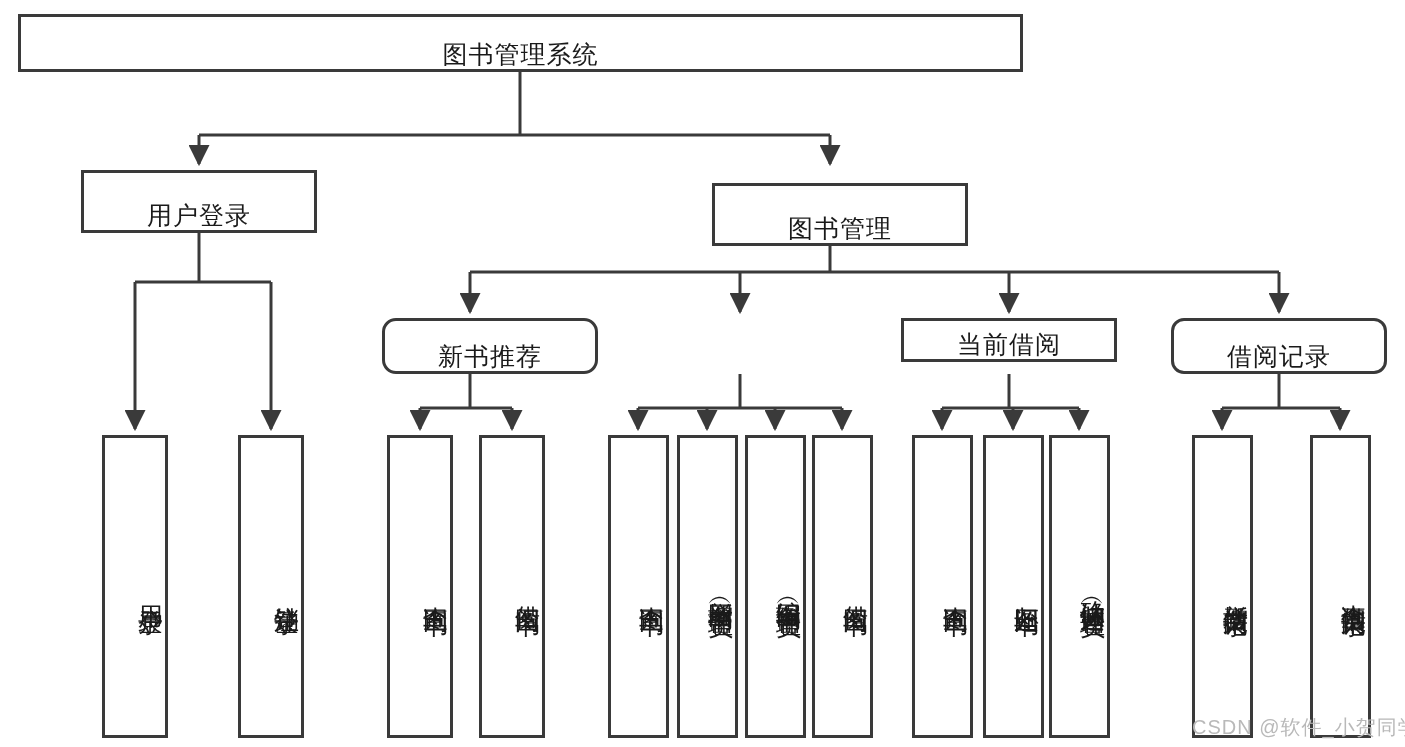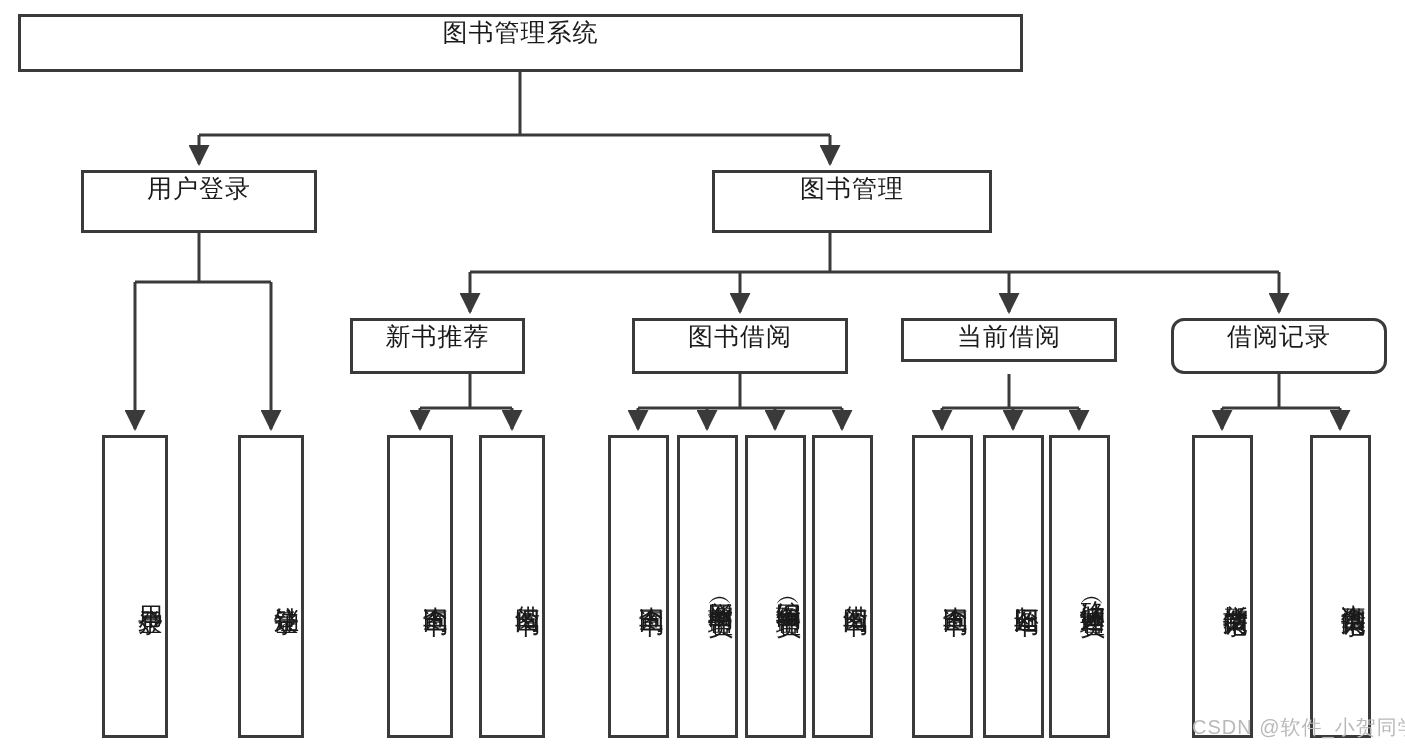--- a/index.html
+++ b/index.html
@@ -24,21 +24,21 @@
     width: 1405px;
     height: 747px;
     pointer-events: none;
   }
   .node {
     position: absolute;
     box-sizing: border-box;
     background: #ffffff;
     border: 3px solid #3a3a3a;
     display: flex;
-    align-items: flex-start;
+    align-items: flex-end;
     justify-content: center;
     color: #1a1a1a;
   }
   .node.horiz {
     font-size: 25px;
     line-height: 1.2;
     letter-spacing: 1px;
   }
   .node.vert {
     writing-mode: vertical-rl;
@@ -119,29 +119,26 @@
     </g>
   </svg>
 
   <div class="node horiz" style="left:18px; top:14px; width:1005px; height:58px;">
     <span>图书管理系统</span>
   </div>
 
   <div class="node horiz" style="left:81px; top:170px; width:236px; height:63px;">
     <span>用户登录</span>
   </div>
-  <div class="node horiz" style="left:712px; top:170px; width:280px; height:63px;">
+  <div class="node horiz" style="left:712px; top:183px; width:256px; height:63px;">
     <span>图书管理</span>
   </div>
 
-  <div class="node horiz" style="left:350px; top:318px; width:175px; height:56px;">
+  <div class="node horiz" style="left:382px; top:318px; width:216px; height:56px;border-radius:14px;">
     <span>新书推荐</span>
-  </div>
-  <div class="node horiz" style="left:632px; top:318px; width:216px; height:56px;">
-    <span>图书借阅</span>
   </div>
   <div class="node horiz" style="left:901px; top:318px; width:216px; height:44px;">
     <span>当前借阅</span>
   </div>
   <div class="node horiz" style="left:1171px; top:318px; width:216px; height:56px;border-radius:13px;">
     <span>借阅记录</span>
   </div>
 
   <div class="node vert" style="left:102px; top:435px; width:66px; height:303px;">
     <span>用户登录</span>

